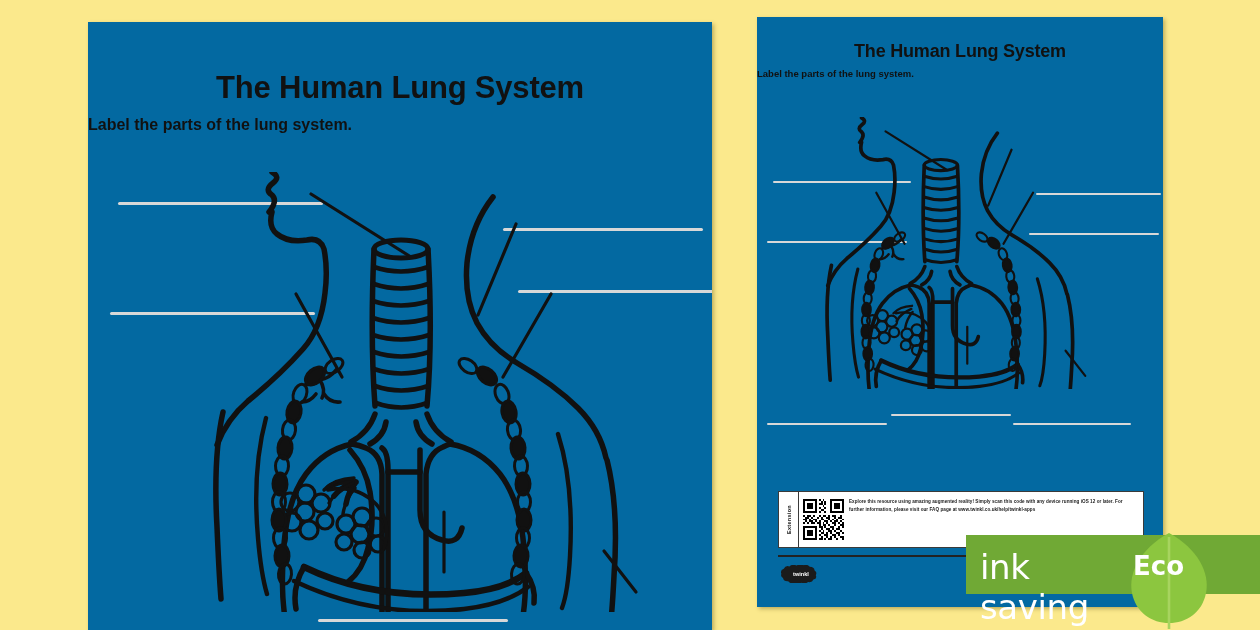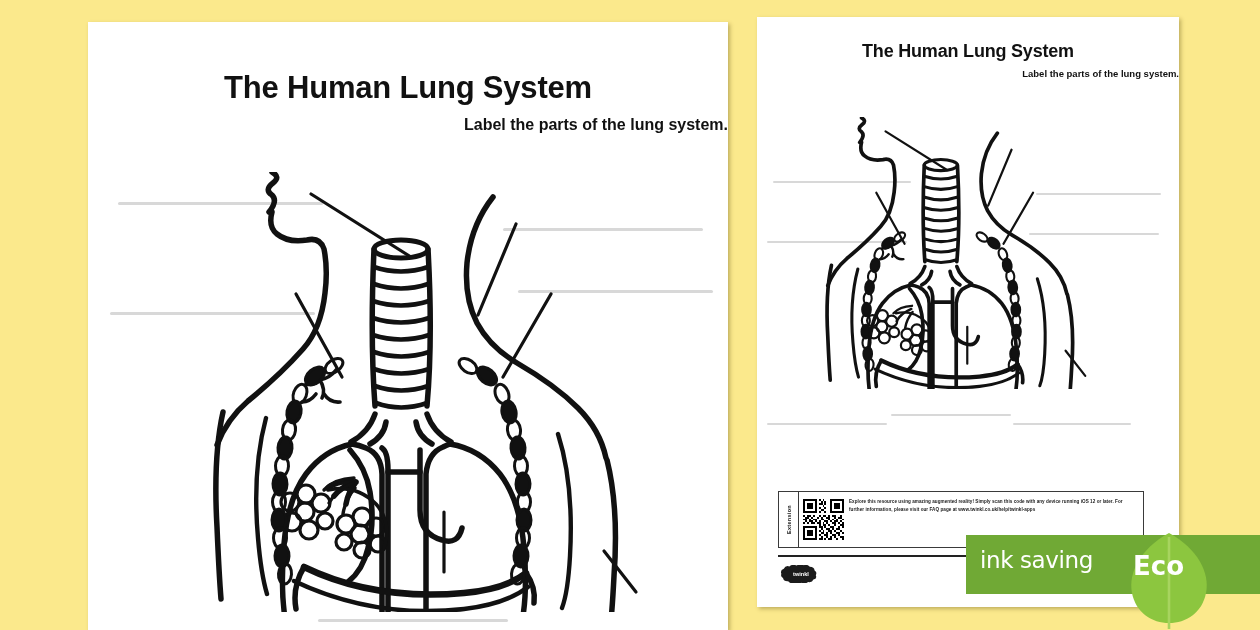--- a/index.html
+++ b/index.html
@@ -19,24 +19,23 @@
   .stage {
     position: absolute;
     inset: 0;
     width: 1260px;
     height: 630px;
   }
 
   
   .page {
     position: absolute;
-    background: #ffffff;
+    background: #0369a1;
     box-shadow: 2px 2px 4px rgba(120, 105, 40, 0.45);
     overflow: hidden;
-    padding-left: 16px;
   }
   .page-main {
     left: 88px;
     top: 22px;
     width: 624px;
     height: 608px;
   }
   .page-thumb {
     left: 757px;
     top: 17px;
@@ -51,21 +50,21 @@
     right: 0;
     text-align: center;
     font-weight: bold;
     color: #111111;
     letter-spacing: -0.2px;
   }
   .worksheet-subtitle {
     position: absolute;
     left: 0;
     right: 0;
-    text-align: right;
+    text-align: left;
     font-weight: bold;
     color: #111111;
   }
   .page-main .worksheet-title {
     top: 48px;
     font-size: 31px;
   }
   .page-main .worksheet-subtitle {
     top: 94px;
     font-size: 16px;
@@ -197,21 +196,21 @@
     top: 0px;
     width: 102px;
     height: 101px;
   }
   .eco-leaf svg { display:block; width:100%; height:100%; }
   .eco-ink-label {
     position: absolute;
     left: 14px;
     top: 18px;
     width: 150px;
-    font-size: 23px;
+    font-size: 34px;
     color: #ffffff;
     font-family: "DejaVu Sans", sans-serif;
     letter-spacing: -0.4px;
   }
   .eco-word {
     position: absolute;
     left: 167px;
     top: 22px;
     width: 80px;
     text-align: left;

